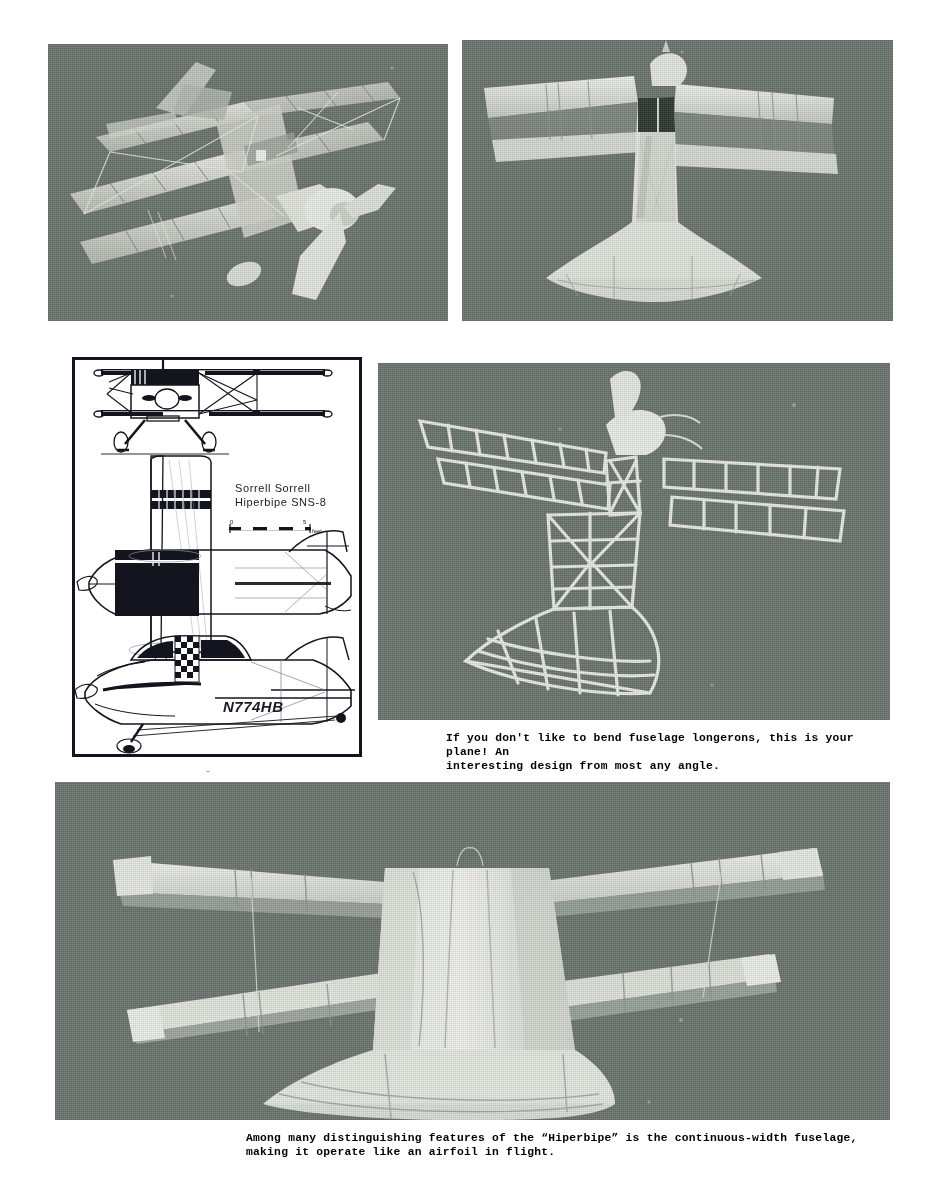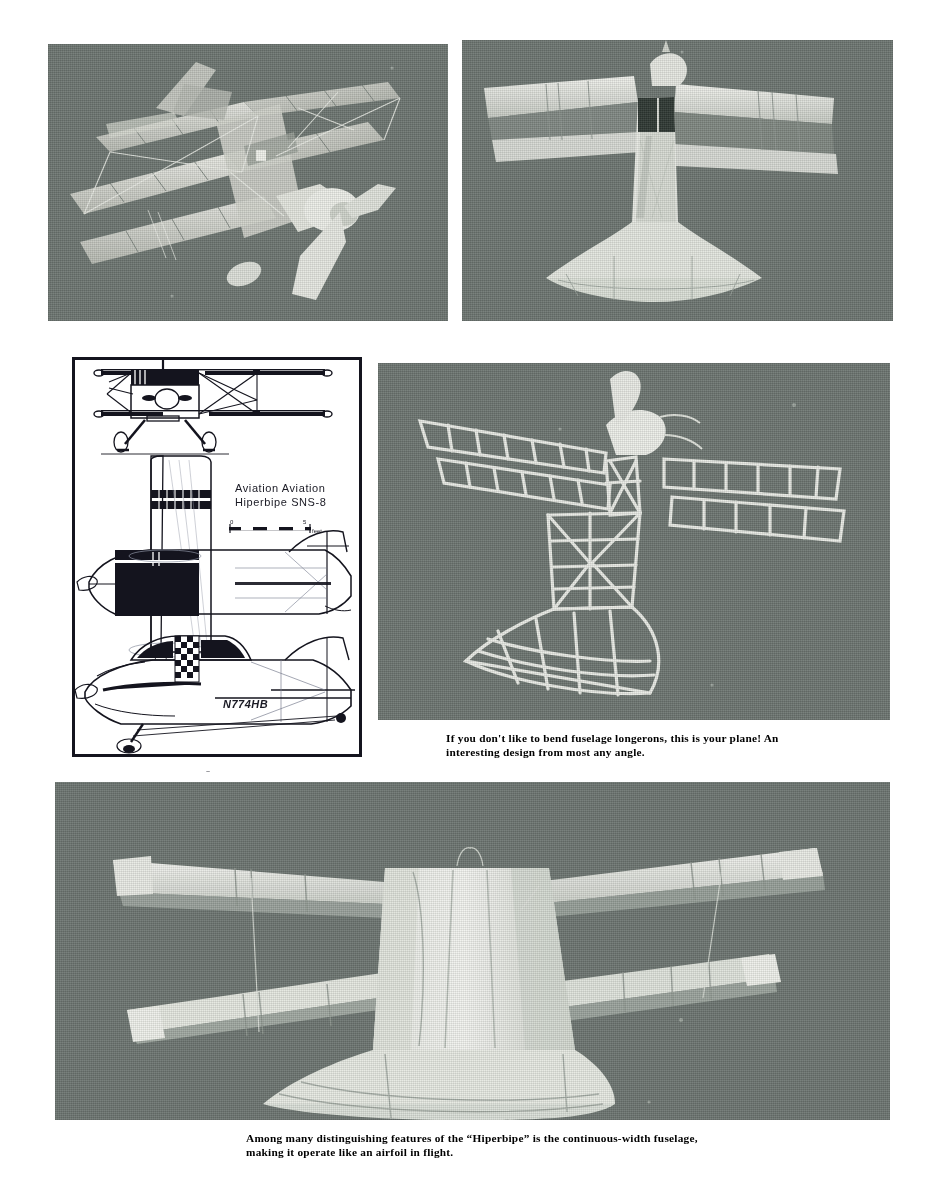--- a/index.html
+++ b/index.html
@@ -63,41 +63,41 @@
     font-family: "Liberation Sans", sans-serif;
     white-space: nowrap;
   }
   #tv-maker  { left: 160px; top: 122px; font-size: 11px; letter-spacing: 0.6px; }
   #tv-model  { left: 160px; top: 136px; font-size: 11px; letter-spacing: 0.6px; }
   #tv-scale-zero  { left: 155px; top: 159px; font-size: 6px; }
   #tv-scale-max   { left: 228px; top: 159px; font-size: 6px; }
   #tv-scale-units { left: 237px; top: 168px; font-size: 6px; }
   #tv-regnum {
     left: 148px; top: 338px;
-    font-size: 11px;
+    font-size: 15px;
     font-style: italic;
     font-weight: 700;
     letter-spacing: 0.5px;
     font-family: "Liberation Sans", sans-serif;
   }
 
   .frame-tick {
     position: absolute;
     left: 206px;
     top: 768px;
     font-size: 7px;
     color: #3a3a44;
     letter-spacing: 0.5px;
   }
 
   
   .caption {
     position: absolute;
     color: #000000;
-    font-family: Liberation Serif, serif;
+    font-family: Liberation Mono, monospace;
     font-weight: 700;
     font-size: 11.3px;
     line-height: 14px;
     letter-spacing: 0.25px;
     white-space: pre-line;
   }
   #caption-structure { left: 446px; top: 731px; width: 420px; }
   #caption-bottom    { left: 246px; top: 1131px; width: 640px; }
 </style>
 </head>
@@ -545,21 +545,21 @@
       <g stroke="#14141e" stroke-width="2.4" fill="none">
         <line x1="68" y1="364" x2="56" y2="382"></line>
       </g>
       <ellipse cx="54" cy="386" rx="12" ry="7" fill="none" stroke="#14141e" stroke-width="1.2"></ellipse>
       <ellipse cx="54" cy="389" rx="6" ry="4" fill="#14141e"></ellipse>
       <circle cx="266" cy="358" r="5" fill="#14141e"></circle>
       <path d="M62,370 L262,356" stroke="#14141e" stroke-width="0.9"></path>
       <path d="M58,376 L260,360" stroke="#14141e" stroke-width="0.9"></path>
     </svg>
 
-    <span class="tv-text" id="tv-maker">Aviation  Aviation</span>
+    <span class="tv-text" id="tv-maker">Sorrell  Sorrell</span>
     <span class="tv-text" id="tv-model">Hiperbipe  SNS-8</span>
 
     <svg style="position:absolute; left:152px; top:164px; width:86px; height:10px;" viewBox="0 0 86 10">
       <rect x="2" y="3" width="82" height="3.4" fill="#14141e"></rect>
       <rect x="14" y="3" width="12" height="3.4" fill="#ffffff"></rect>
       <rect x="40" y="3" width="12" height="3.4" fill="#ffffff"></rect>
       <rect x="66" y="3" width="12" height="3.4" fill="#ffffff"></rect>
       <line x1="3" y1="0" x2="3" y2="9" stroke="#14141e" stroke-width="1.2"></line>
       <line x1="83" y1="0" x2="83" y2="9" stroke="#14141e" stroke-width="1.2"></line>
     </svg>

